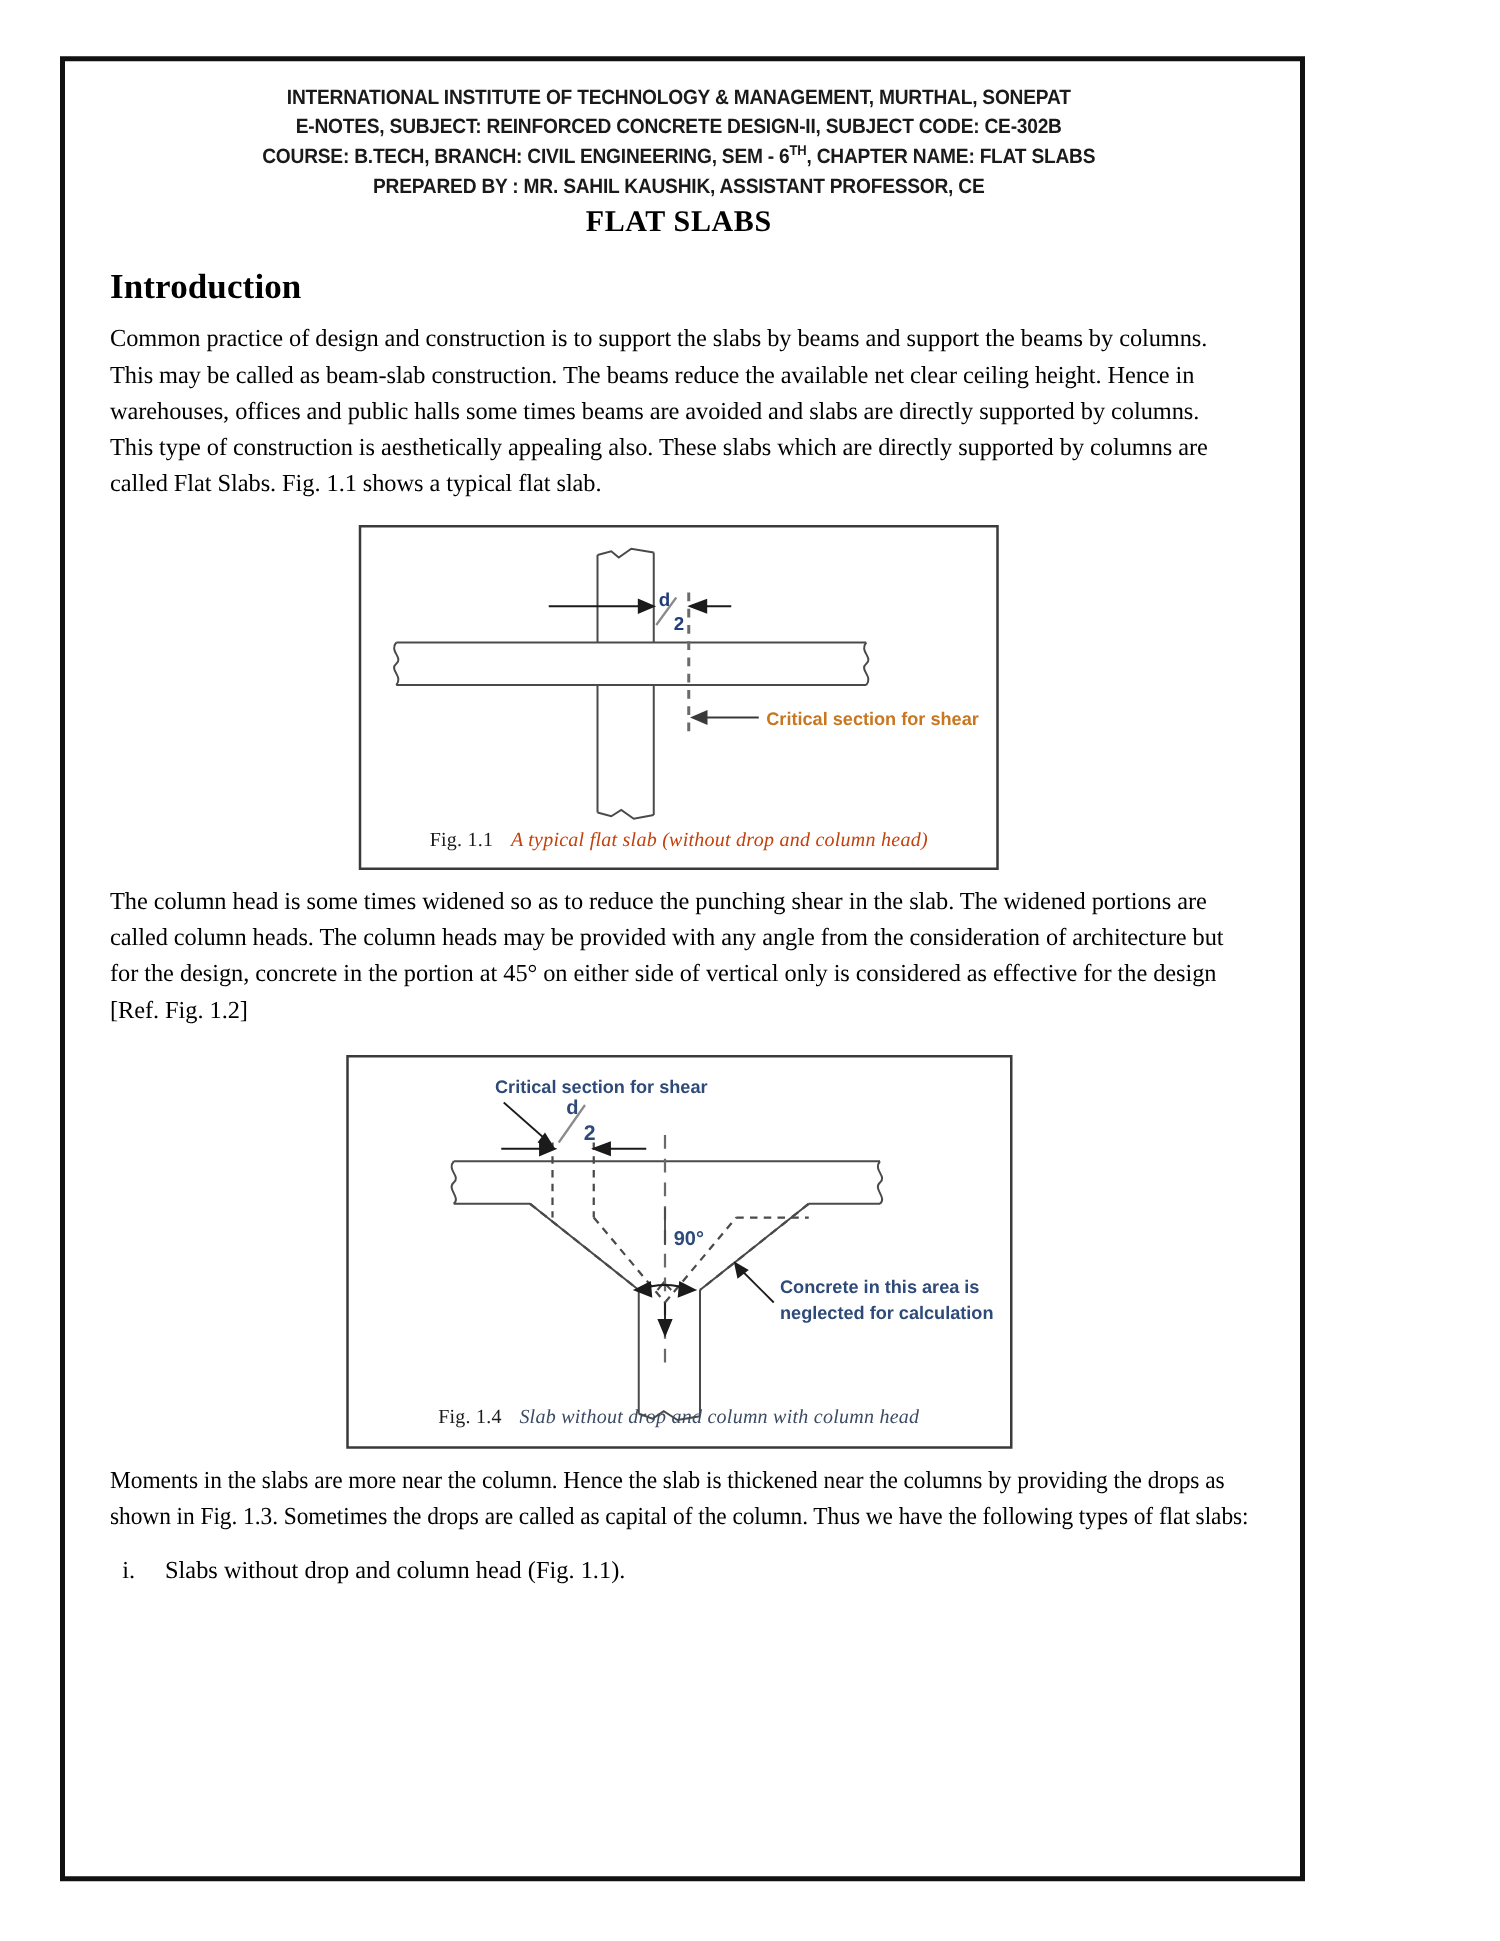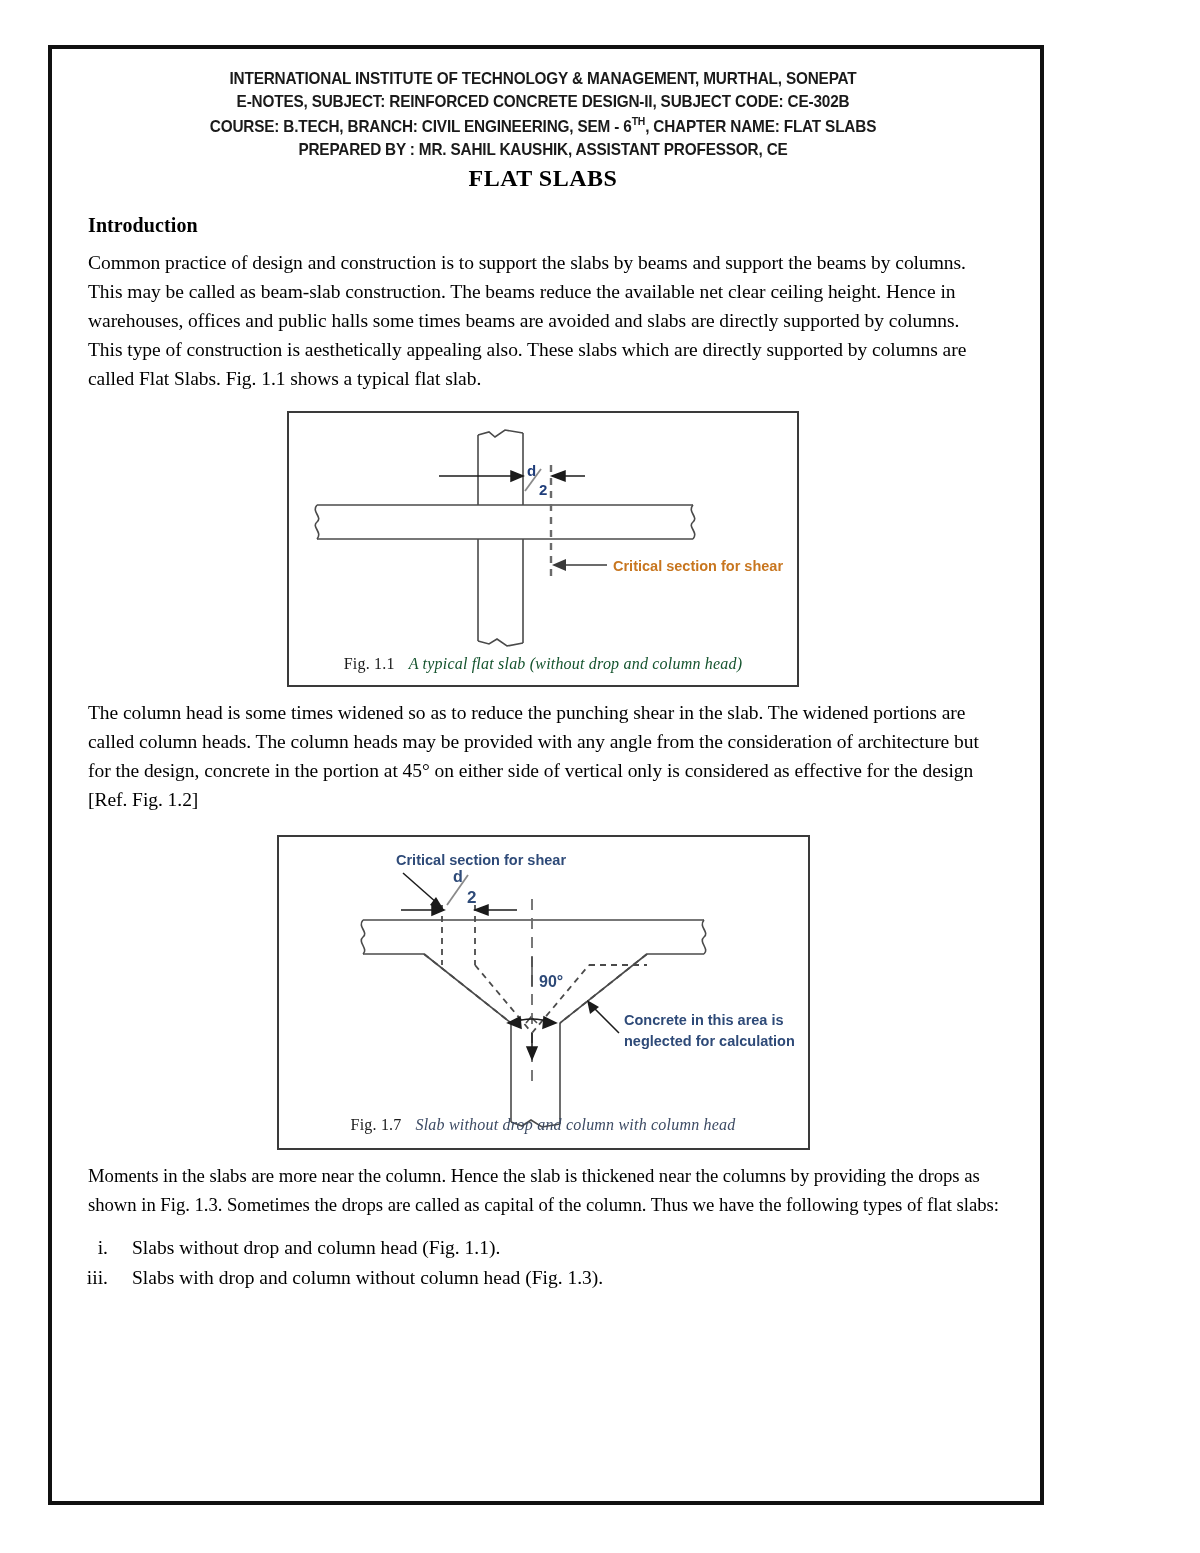--- a/index.html
+++ b/index.html
@@ -58,21 +58,21 @@
     letter-spacing: 0.5px;
     margin-top: 4px;
     margin-bottom: 16px;
     color: #000;
   }
 
   
   h2.section {
     font-family: "Liberation Serif", serif;
     font-weight: bold;
-    font-size: 20px;
+    font-size: 28px;
     margin: 22px 0 6px 14px;
     letter-spacing: 0.1px;
   }
   p.body {
     font-size: 19.5px;
     line-height: 1.48;
     margin: 12px 14px 0 14px;
     text-align: left;
     letter-spacing: -0.05px;
   }
@@ -129,21 +129,21 @@
     color: #1b1b1b;
     letter-spacing: 0.2px;
   }
   .fig-caption .figdesc {
     font-family: "Liberation Serif", serif;
     font-style: italic;
     letter-spacing: 0.2px;
     margin-left: 14px;
   }
   #fig1-cap { bottom: 12px; }
-  #fig1-cap .figdesc { color: #14532d; }
+  #fig1-cap .figdesc { color: #c2410c; }
   #fig2-cap { bottom: 14px; }
   #fig2-cap .figdesc { color: #3c4a63; text-align: right; }
 </style>
 </head>
 <body>
 
 <div id="page-frame">
 <div id="page-inner">
 
   <div class="hdr">
@@ -272,31 +272,27 @@
 
       <g>
         <line x1="314" y1="170" x2="340" y2="196" stroke="#1b1b1b" stroke-width="1.5"></line>
         <polygon points="308,163 320,170 311,177" fill="#1b1b1b"></polygon>
       </g>
       <text x="345" y="188" font-family="Liberation Sans, sans-serif" font-size="14.5" font-weight="bold" fill="#2e4a78">Concrete in this area is</text>
       <text x="345" y="209" font-family="Liberation Sans, sans-serif" font-size="14.5" font-weight="bold" fill="#2e4a78">neglected for calculation</text>
     </svg>
 
     <div class="fig-caption" id="fig2-cap">
-      <span class="fignum">Fig. 1.7</span><span class="figdesc">Slab without drop and column with column head</span>
+      <span class="fignum">Fig. 1.4</span><span class="figdesc">Slab without drop and column with column head</span>
     </div>
   </div>
 
   <p class="body narrow">Moments in the slabs are more near the column. Hence the slab is thickened near the columns by providing the drops as shown in Fig. 1.3. Sometimes the drops are called as capital of the column. Thus we have the following types of flat slabs:</p>
 
   <ol class="types">
     <li>
       <span class="rn">i.</span>
       <span class="txt">Slabs without drop and column head (Fig. 1.1).</span>
     </li>
-    <li>
-      <span class="rn">iii.</span>
-      <span class="txt">Slabs with drop and column without column head (Fig. 1.3).</span>
-    </li>
   </ol>
 
 </div>
 </div>
 
 </body></html>

